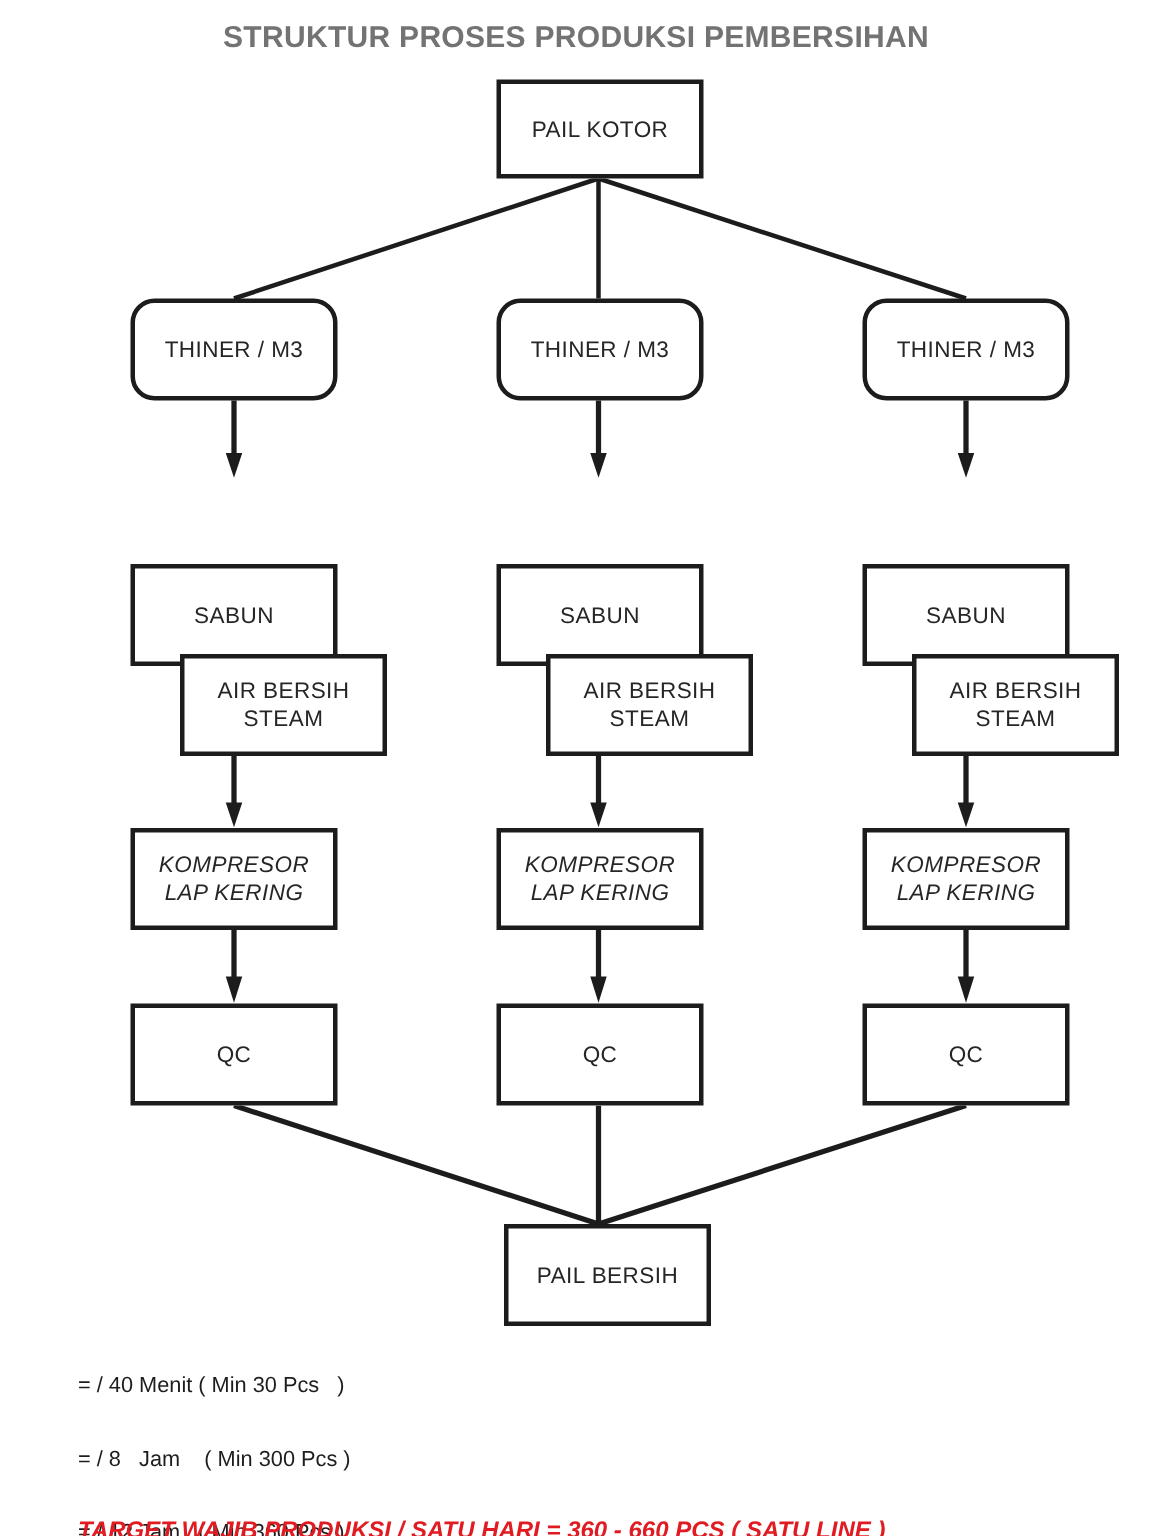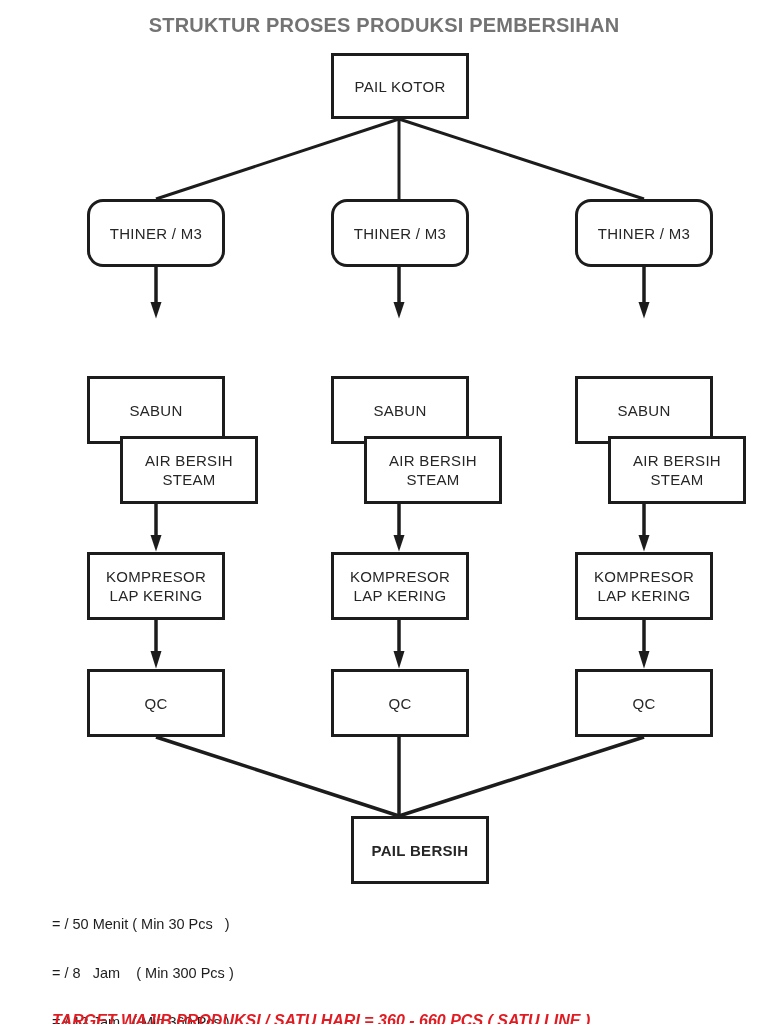--- a/index.html
+++ b/index.html
@@ -40,25 +40,25 @@
     justify-content:center;
     text-align:center;
     font-size:15px;
     line-height:19px;
     color:#262626;
     letter-spacing:.3px;
     white-space:pre-line;
   }
   
   .box.src{left:331px;top:53px;height:66px;}
-  .box.snk{left:351px;top:816px;height:68px;font-weight:bold;}
+  .box.snk{left:336px;top:816px;height:68px;}
   
   .c1{left:87px;}  .c2{left:331px;}  .c3{left:575px;}
   
-  .r1{top:199px;border-radius:16px;} .r2{top:336px;margin-top:40px;} .r3{top:436px;margin-left:33px;} .r4{top:552px;} .r5{top:669px;text-align:center;}
+  .r1{top:199px;border-radius:16px;} .r2{top:336px;margin-top:40px;} .r3{top:436px;margin-left:33px;} .r4{top:552px;font-style:italic;} .r5{top:669px;text-align:center;}
   .legend{
     position:absolute;
     left:52px;
     top:883px;
     font-size:14.5px;
     line-height:16.4px;
     color:#1d1d1d;
     white-space:pre;
   }
   .targets{
@@ -144,21 +144,21 @@
   <div class="box c3 r2">SABUN</div>
   <div class="box c3 r3">AIR BERSIH
 STEAM</div>
   <div class="box c3 r4">KOMPRESOR
 LAP KERING</div>
   <div class="box c3 r5">QC</div>
 
   <div class="box snk">PAIL BERSIH</div>
 
   <div class="legend">
-    <div>= / 50 Menit ( Min 30 Pcs   )</div>
+    <div>= / 40 Menit ( Min 30 Pcs   )</div>
     <div>= / 8   Jam    ( Min 300 Pcs )</div>
     <div>= / 12 Jam   ( Min 360 Pcs )</div>
     
   </div>
 
   <div class="targets">
     <div>TARGET WAJIB PRODUKSI / SATU HARI = 360 - 660 PCS ( SATU LINE )</div>
     
   </div>
 

